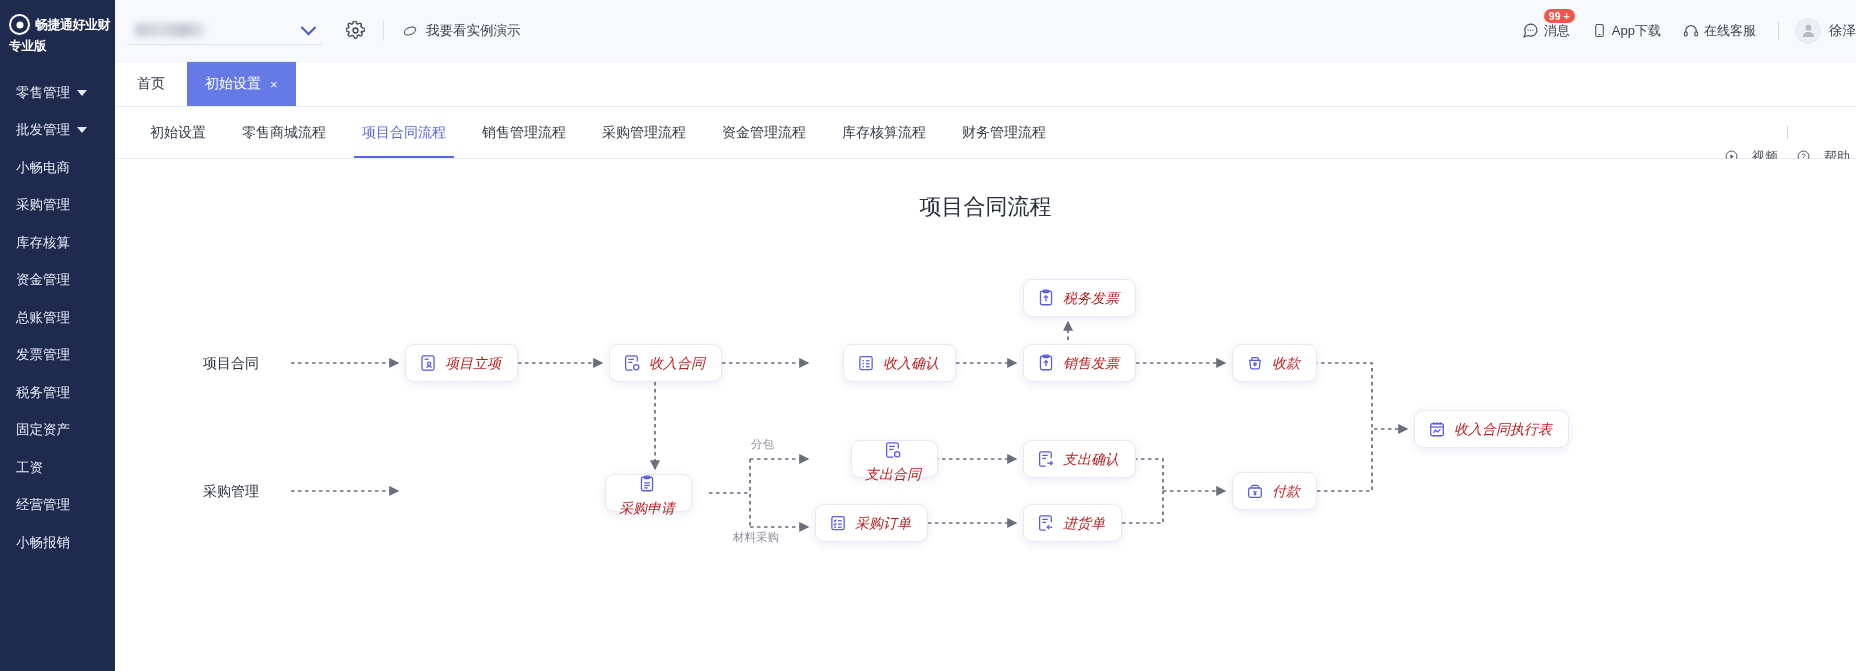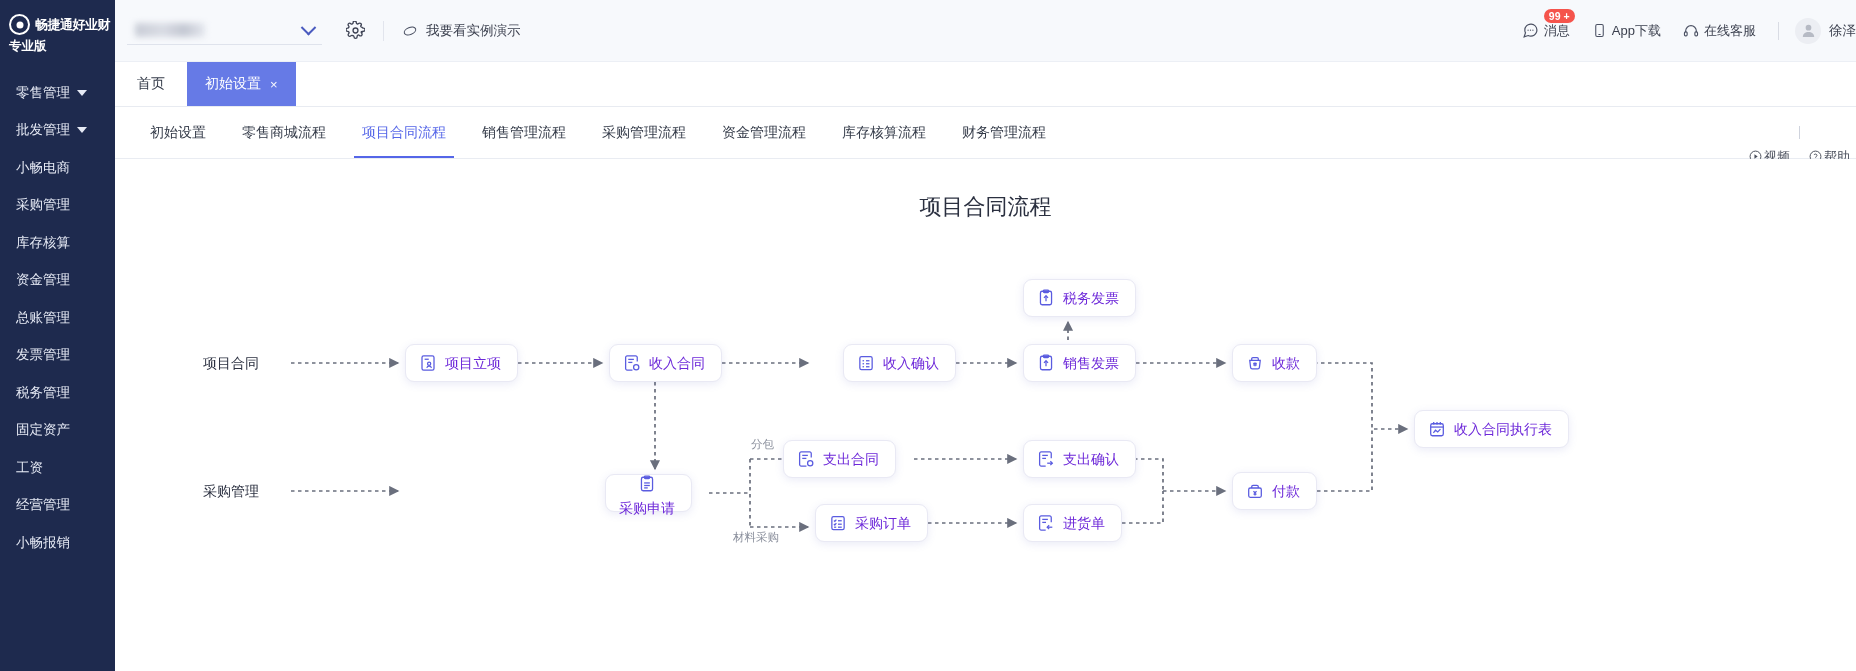--- a/index.html
+++ b/index.html
@@ -126,42 +126,42 @@
   }
   .subnav-item.active { color: #5566e8; }
   .subnav-item.active::after {
     content: ""; position: absolute; left: 10px; right: 10px; bottom: 0;
     height: 2.5px; background: #5566e8;
   }
   .subnav-right {
     margin-left: auto; display: flex; align-items: center;
     padding-right: 6px; font-size: 13px; color: #4a4f5c; gap: 0px;
   }
-  .snr-link { display: flex; align-items: center; gap: 2px; cursor: pointer; white-space: nowrap; margin-top: 48px; }
+  .snr-link { display: flex; align-items: center; gap: 14px; cursor: pointer; white-space: nowrap; margin-top: 48px; }
   .snr-sep { width: 1px; height: 13px; background: #cfd3dd; margin: 0 9px; }
 
   
   .canvas {
     position: absolute; left: 115px; top: 159px; right: 0; bottom: 0;
     background: #ffffff; overflow: hidden;
   }
   .flow-title {
     position: absolute; left: 0; right: 0; top: 33px;
     text-align: center; font-size: 22px; color: #2b3040; font-weight: normal;
   }
   .flow { position: absolute; left: 0; top: 0; width: 1741px; height: 512px; }
   .svg-layer { position: absolute; left: 0; top: 0; width: 1741px; height: 512px; }
 
   
   .node {
     position: absolute; display: flex; align-items: center; gap: 8px;
     background: #ffffff; border: 1px solid #e9e9f4; border-radius: 9px;
     padding: 0 16px 0 13px; height: 38px;
     box-shadow: 0 2px 9px rgba(90,100,190,0.13);
-    font-size: 14px; color: #6d28d9; white-space: nowrap; cursor: pointer;
+    font-size: 14px; color: #b91c1c; white-space: nowrap; cursor: pointer; font-style: italic;
   }
   .node .nlabel { line-height: 1; }
   .node svg { flex: none; display: block; }
 
   .row-label {
     position: absolute; font-size: 14px; color: #2b3040; white-space: nowrap;
   }
   .edge-label {
     position: absolute; font-size: 11.5px; color: #8a8f9c; white-space: nowrap;
   }
@@ -484,21 +484,21 @@
         <svg width="18" height="18" viewBox="0 0 24 24" fill="none" stroke="#5a5ce0" stroke-width="1.7">
           <rect x="4.6" y="3" width="14.8" height="18" rx="2.2"></rect>
           <rect x="8.6" y="1.4" width="6.8" height="3.4" rx="1.1"></rect>
           <line x1="8.2" y1="10.6" x2="15.8" y2="10.6"></line>
           <line x1="8.2" y1="14" x2="15.8" y2="14"></line>
           <line x1="8.2" y1="17.2" x2="13" y2="17.2"></line>
         </svg>
         <span class="nlabel">采购申请</span>
       </div>
 
-      <div class="node" style="left:668px; top:281px;">
+      <div class="node" style="left:736px; top:281px;flex-direction:column;">
         <svg width="18" height="18" viewBox="0 0 24 24" fill="none" stroke="#5a5ce0" stroke-width="1.7">
           <path d="M19 10V4.6A2.1 2.1 0 0016.9 2.5H5.6A2.1 2.1 0 003.5 4.6v14.8A2.1 2.1 0 005.6 21.5h7"></path>
           <line x1="7" y1="7.2" x2="14.5" y2="7.2"></line>
           <line x1="7" y1="11.2" x2="12.5" y2="11.2"></line>
           <circle cx="17.6" cy="17.6" r="3.5"></circle>
         </svg>
         <span class="nlabel">支出合同</span>
       </div>
 
       <div class="node" style="left:908px; top:281px;">

